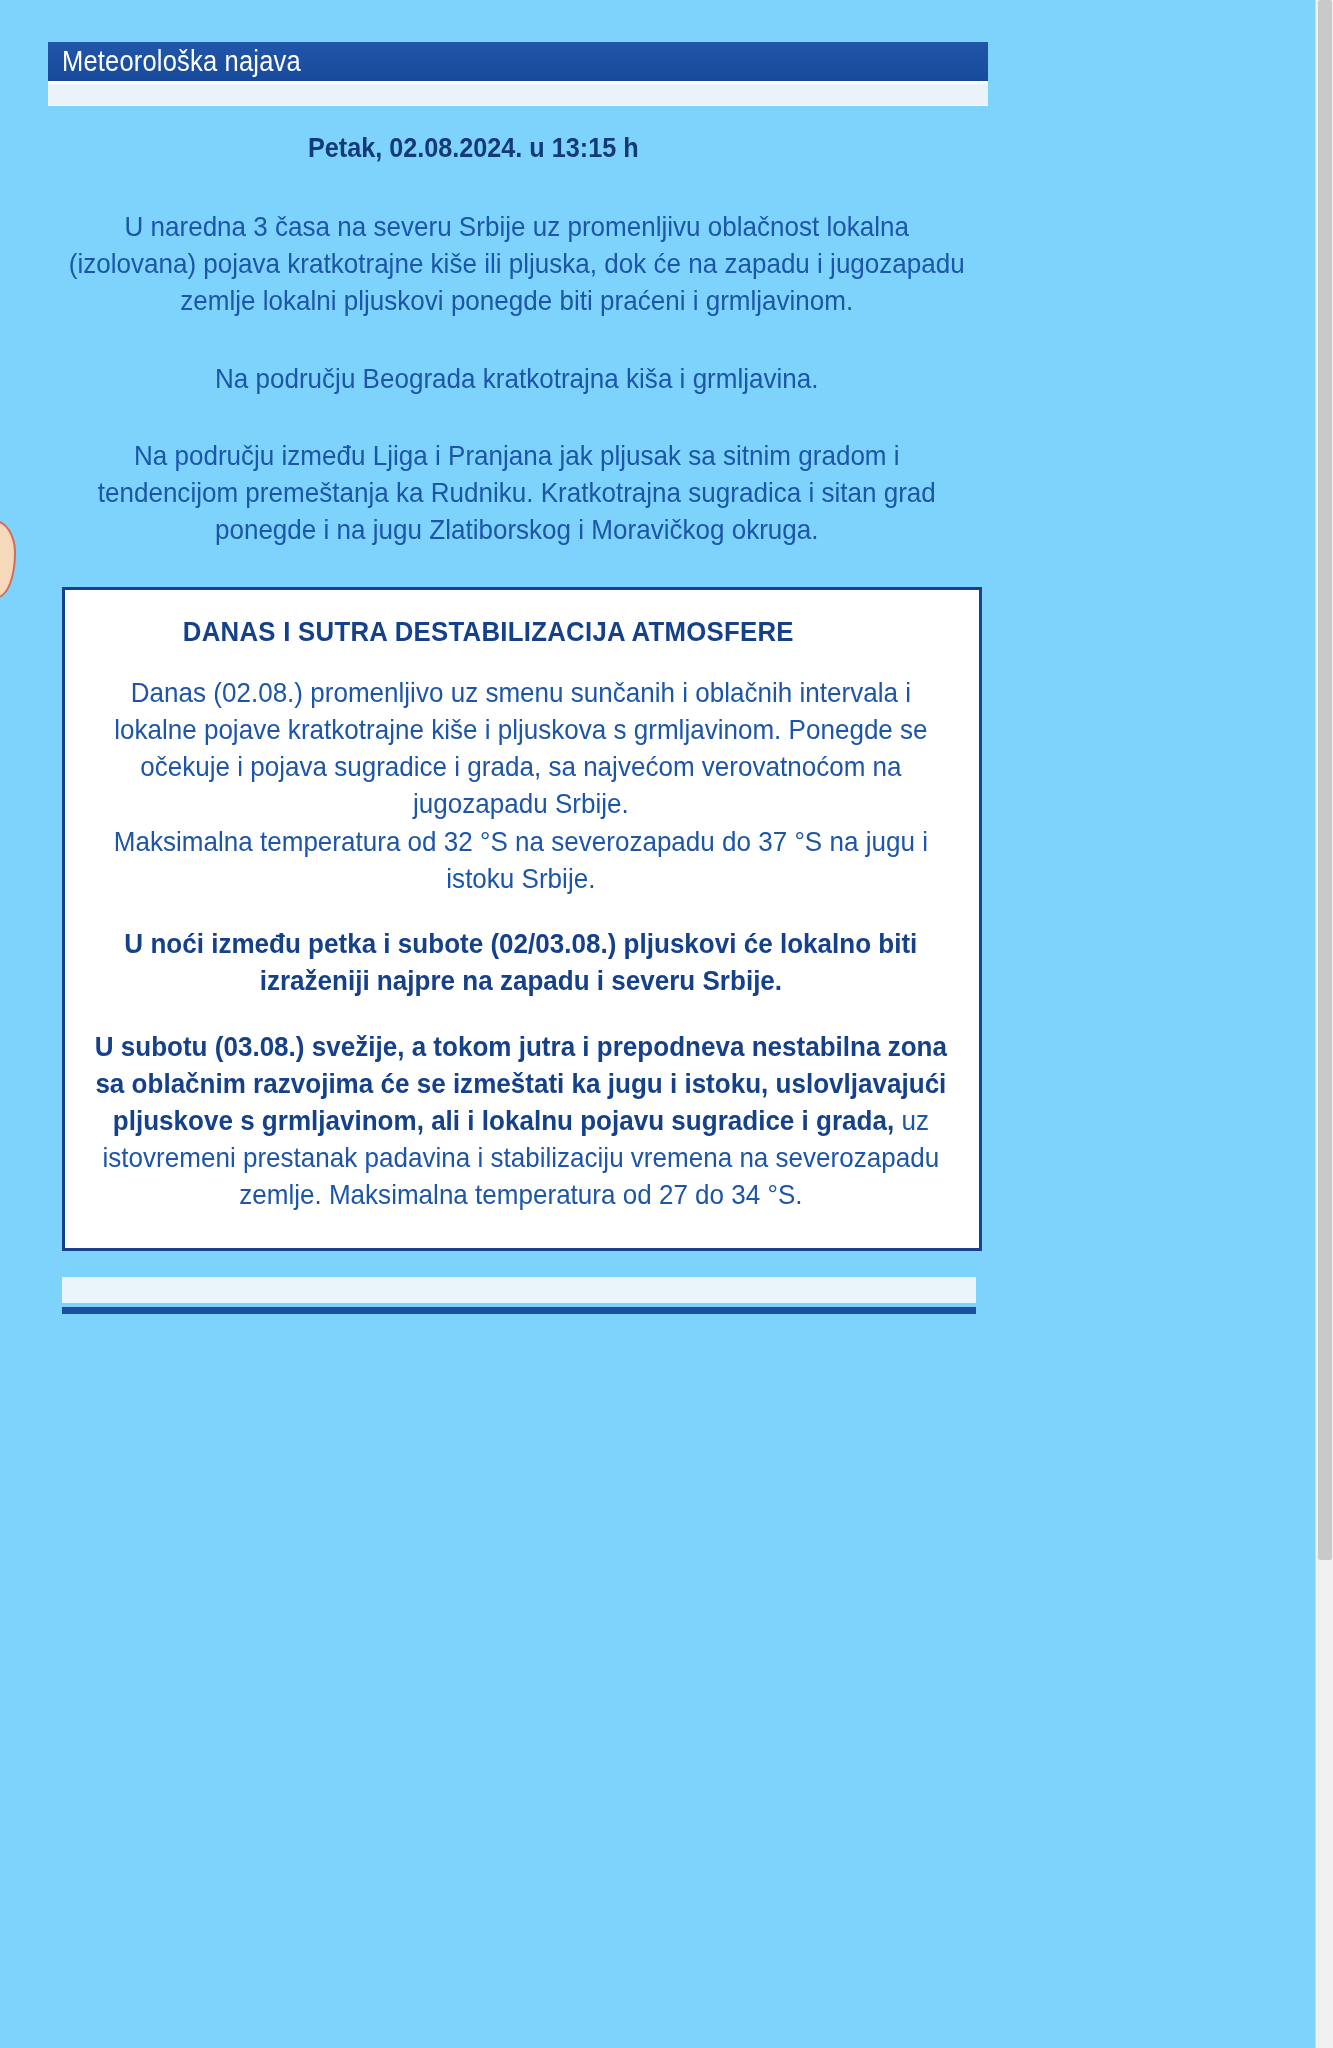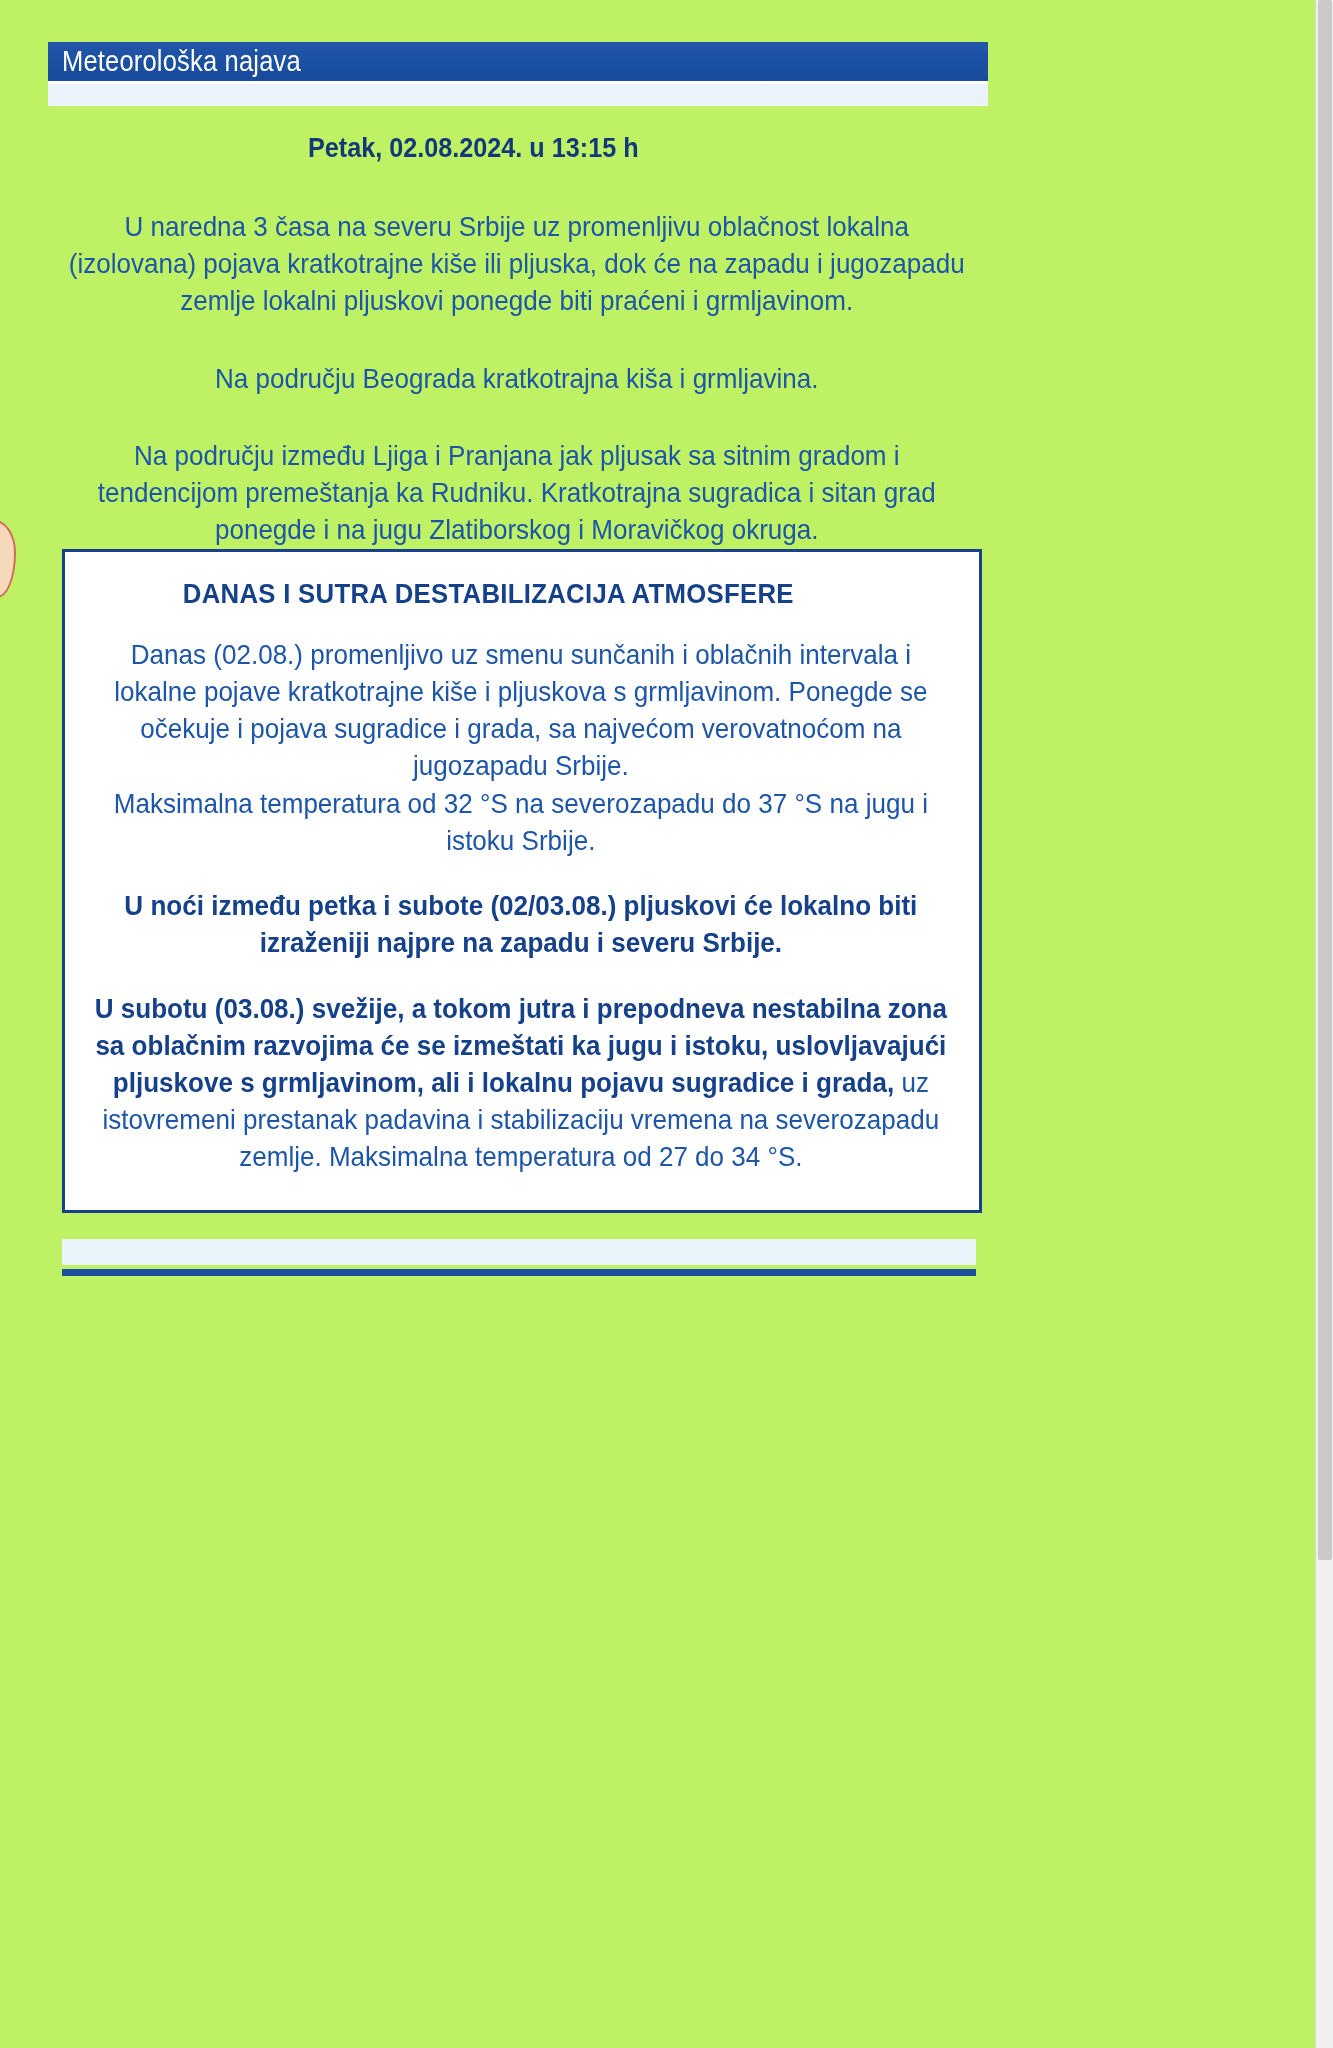--- a/index.html
+++ b/index.html
@@ -12,21 +12,21 @@
     overflow: hidden;
     position: relative;
   }
 
   
   #page {
     position: absolute;
     left: 0; top: 0;
     width: 1333px;
     height: 2048px;
-    background: #bef264;
+    background: #7dd3fc;
   }
 
   
   .map-fragment {
     position: absolute;
     left: -26px;
     top: 520px;
     width: 42px;
     height: 78px;
     background: #f6d9ba;
@@ -98,20 +98,21 @@
     margin: 40px 0 0 0;
     font-weight: 400;
     transform: scaleX(0.93);
     transform-origin: left top;
     width: 107%;
   }
   .para.first { margin-top: 44px; }
 
   
   .alert-box {
+    margin-top: 38px;
     border: 3px solid #17418c;
     padding: 26px 22px 34px 24px;
     background: #ffffff;
     width: 920px;
   }
   .alert-title {
     font-size: 28px;
     font-weight: bold;
     color: #15408a;
     margin: 0 0 26px 0;

